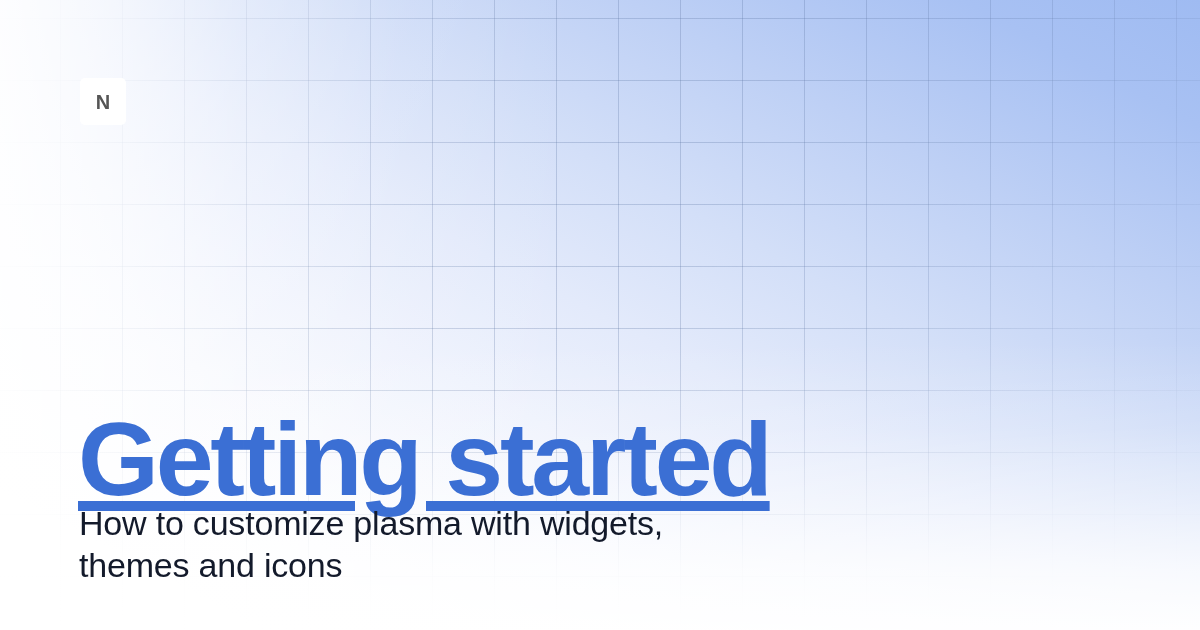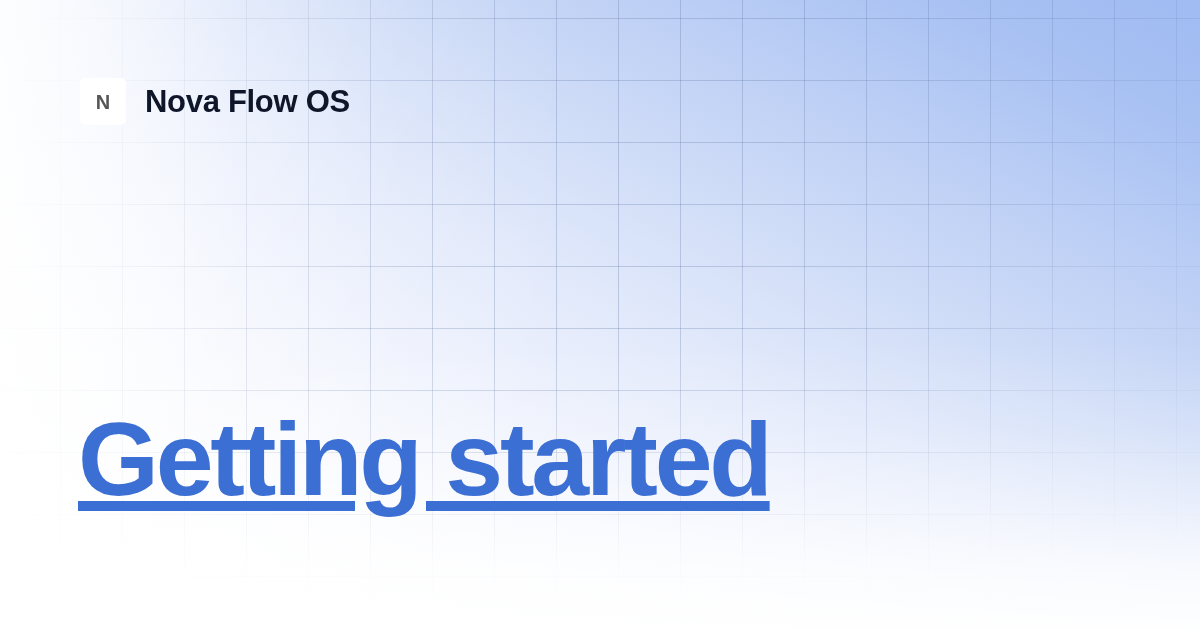--- a/index.html
+++ b/index.html
@@ -168,20 +168,20 @@
   <div class="bg-grid"></div>
   <div class="bg-wash-left"></div>
   <div class="bg-wash-bottom"></div>
 
   <div class="content">
 
     <div class="brand">
       <div class="brand-badge">
         <span class="brand-badge-glyph">N</span>
       </div>
-      <div class="brand-name">Nova Flow OS</div>
     </div>
 
     <h1 class="headline">Getting started</h1>
 
+    <p class="subtitle">How to customize plasma with widgets, themes and icons</p>
 
   </div>
 </div>
 
 </body></html>

